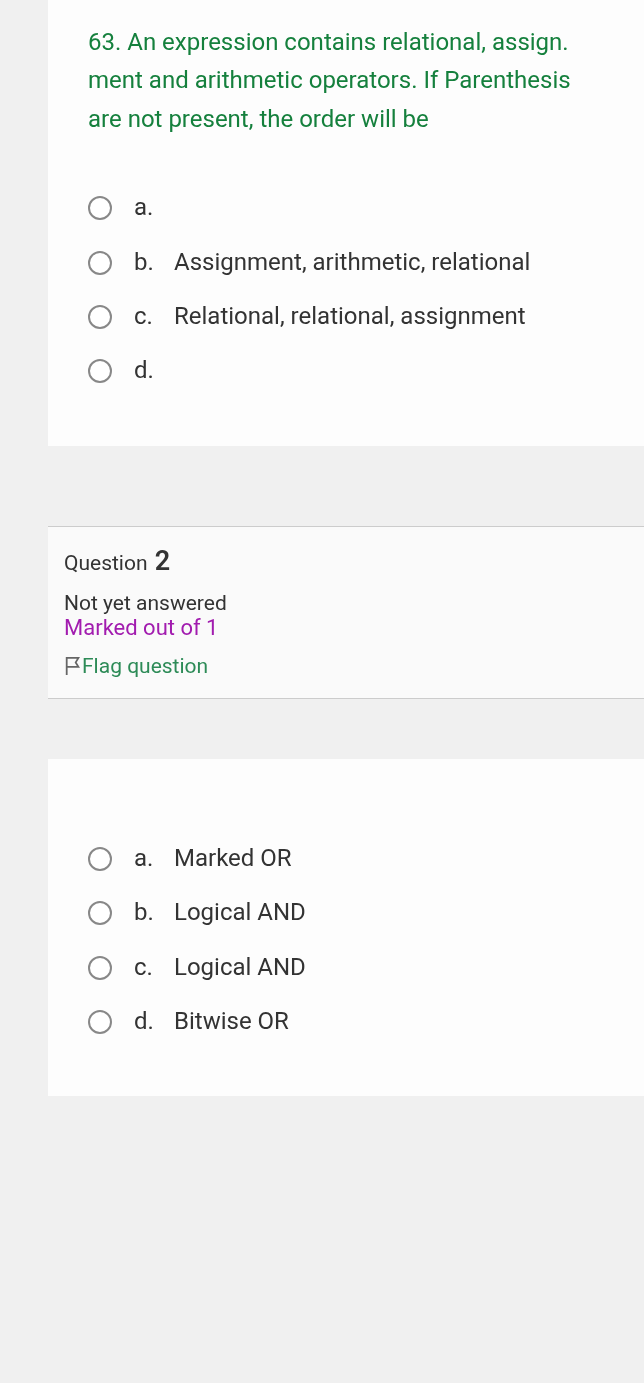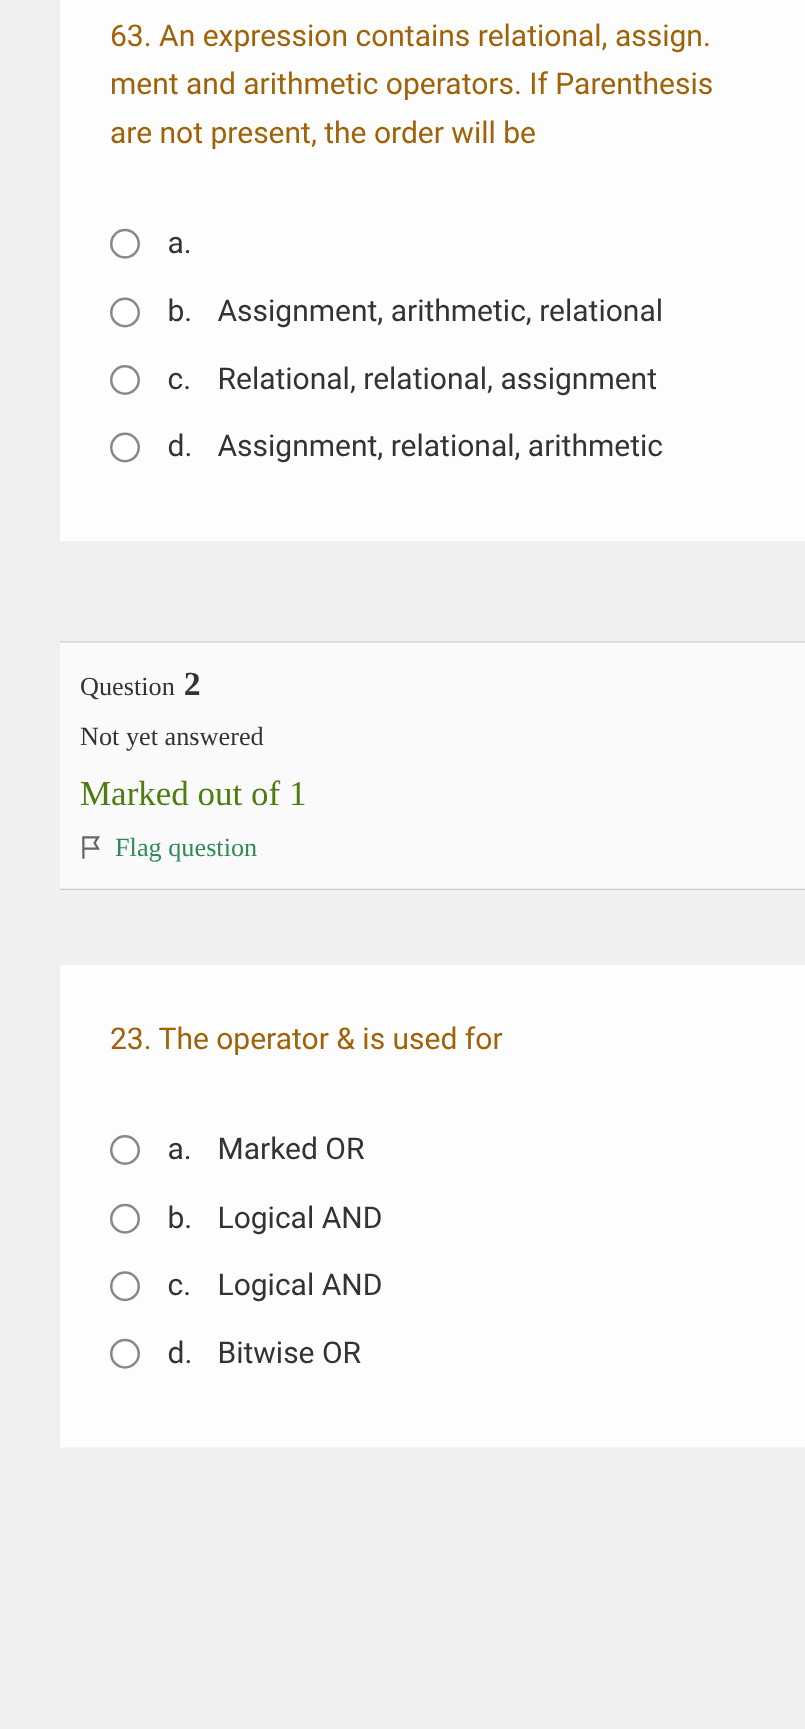--- a/index.html
+++ b/index.html
@@ -13,22 +13,22 @@
     margin-left: 48px;
     background: #fff;
   }
   .question-body {
     background: #fdfdfd;
     padding: 0 40px 40px 40px;
   }
   .question-text {
     font-size: 24px;
     line-height: 1.6;
-    color: #a16207;
-    padding-top: 10px;
+    color: #15803d;
+    padding-top: 23px;
   }
   .options {
     margin-top: 50px;
   }
   .option-row {
     display: flex;
     align-items: flex-start;
     margin-bottom: 16px;
     font-size: 24px;
     line-height: 1.6;
@@ -55,49 +55,46 @@
   .spacer {
     height: 80px;
     background: #f0f0f0;
   }
   .q-info {
     border: 1px solid #ccc;
     border-left: none;
     border-right: none;
     background: #fafafa;
     padding: 18px 16px 20px 16px;
-    font-family: Liberation Serif, serif;
   }
   .q-heading {
     font-size: 21px;
     color: #333;
     margin-bottom: 14px;
   }
   .q-heading .num {
     font-size: 27px;
     font-weight: 600;
     margin-left: 2px;
   }
   .q-status {
     font-size: 21px;
     color: #333;
   }
   .q-marks {
-    font-size: 28px;
-    color: #4d7c0f;
+    font-size: 22px;
+    color: #a21caf;
     margin-bottom: 14px;
-    margin-top: 18px;
   }
   .flag-link {
     font-size: 21px;
     color: #2d8b57;
     cursor: pointer;
     display: flex;
     align-items: center;
-    gap: 10px;
   }
   .flag-icon {
     width: 18px;
     height: 22px;
     display: inline-block;
   }
   .flag-icon svg {
     width: 100%;
     height: 100%;
     stroke: #666;
@@ -131,21 +128,20 @@
         <div class="opt-text">Assignment, arithmetic, relational</div>
       </div>
       <div class="option-row">
         <div class="radio"></div>
         <div class="opt-letter">c.</div>
         <div class="opt-text">Relational, relational, assignment</div>
       </div>
       <div class="option-row">
         <div class="radio"></div>
         <div class="opt-letter">d.</div>
-        <div class="opt-text">Assignment, relational, arithmetic</div>
       </div>
     </div>
   </div>
 
   <div class="spacer"></div>
 
   <div class="q-info">
     <div class="q-heading">
       <span>Question</span>
       <span class="num">2</span>
@@ -158,21 +154,20 @@
             <path d="M3 2 L3 22 M3 3 L16 3 L13 8 L16 13 L3 13"></path>
           </svg>
       </span>
       <span>Flag question</span>
     </div>
   </div>
 
   <div class="spacer2"></div>
 
   <div class="question-body2">
-    <div class="question-text">23. The operator &amp; is used for</div>
     <div class="options">
       <div class="option-row">
         <div class="radio"></div>
         <div class="opt-letter">a.</div>
         <div class="opt-text">Marked OR</div>
       </div>
       <div class="option-row">
         <div class="radio"></div>
         <div class="opt-letter">b.</div>
         <div class="opt-text">Logical AND</div>

